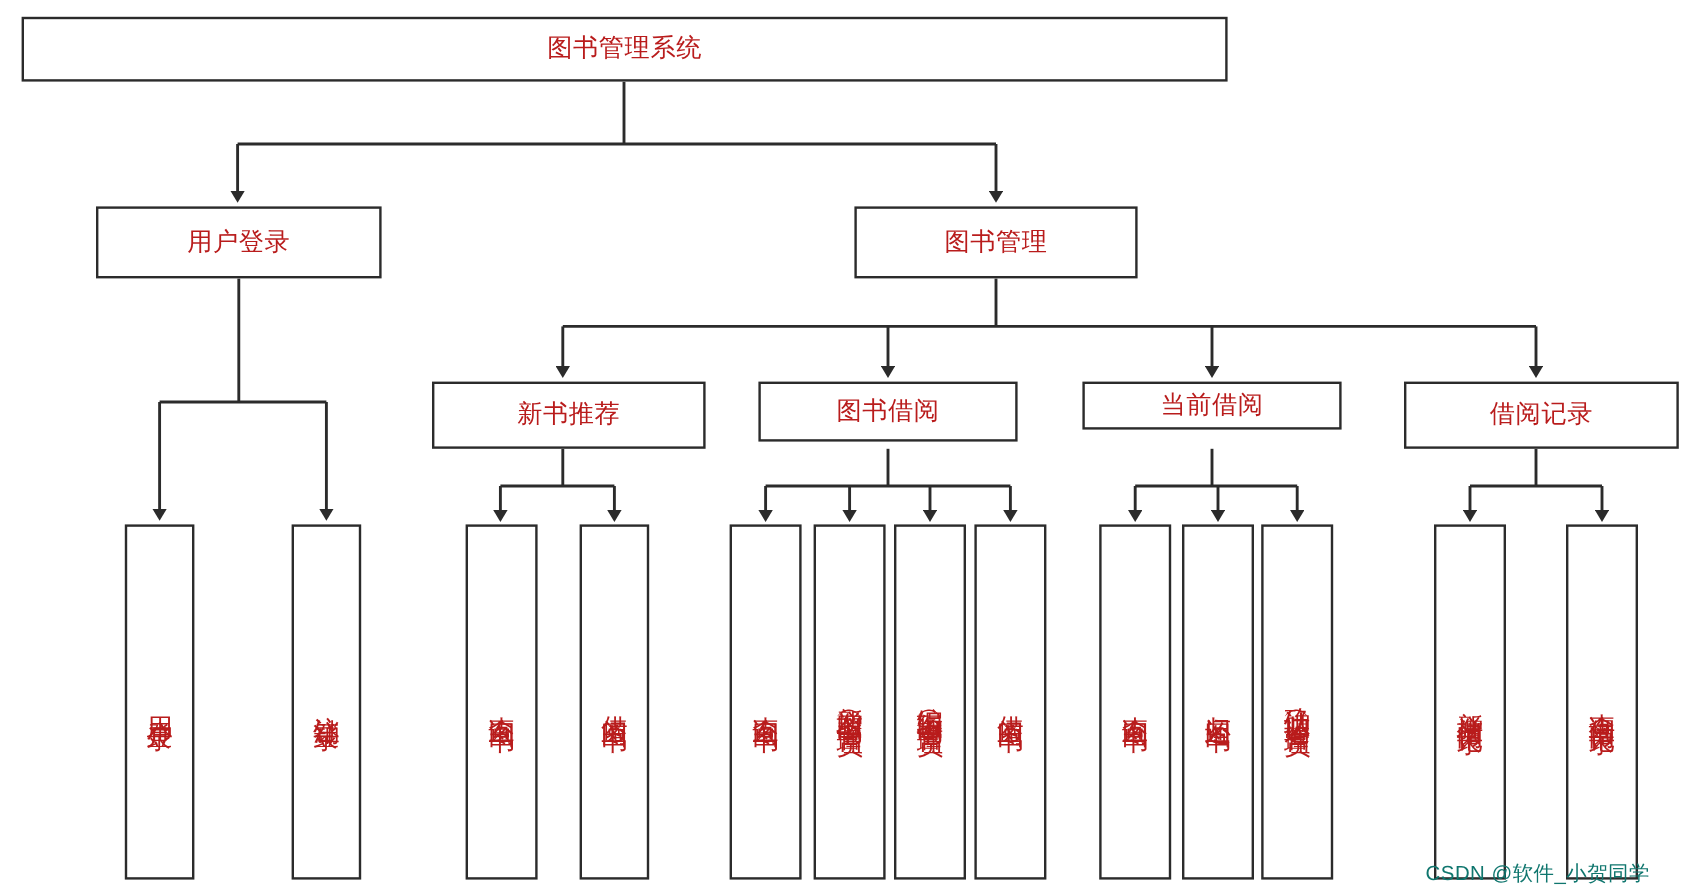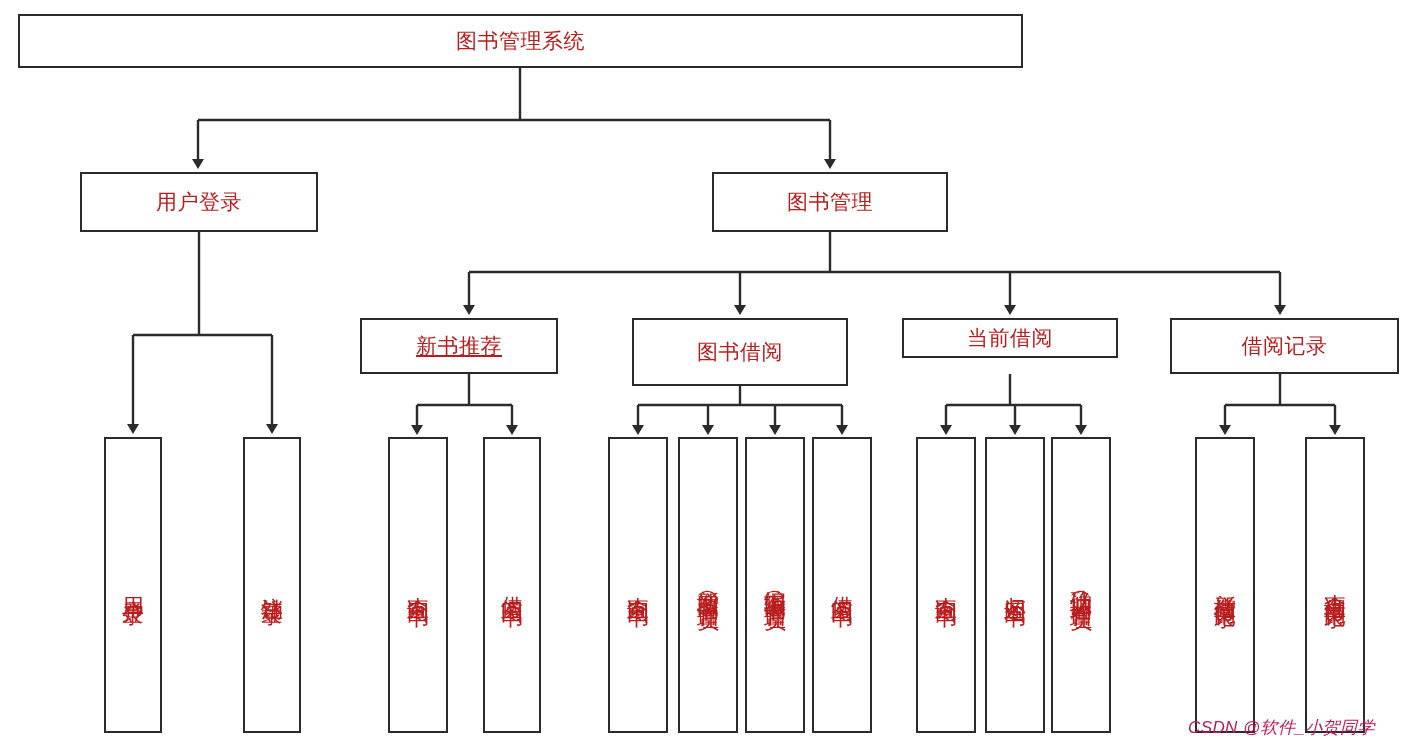--- a/index.html
+++ b/index.html
@@ -53,24 +53,23 @@
     writing-mode: vertical-rl;
     text-orientation: upright;
     font-size: 22px;
     letter-spacing: 3px;
     line-height: 1;
     text-align: center;
   }
   .watermark {
     position: absolute;
     font-size: 17px;
-    color: #be185d;
+    color: #0f766e;
     white-space: nowrap;
     letter-spacing: 0.4px;
-    font-style: italic;
   }
 </style>
 </head>
 <body>
 
 <div id="canvas">
 
   <svg id="wires" xmlns="http://www.w3.org/2000/svg">
     <defs>
       <marker id="arrow" markerWidth="10" markerHeight="12" refX="1" refY="6" orient="auto" markerUnits="userSpaceOnUse">
@@ -125,24 +124,24 @@
     <span class="node-label">图书管理系统</span>
   </div>
 
   <div class="node horiz" style="left:80px; top:172px; width:238px; height:60px;">
     <span class="node-label">用户登录</span>
   </div>
   <div class="node horiz" style="left:712px; top:172px; width:236px; height:60px;">
     <span class="node-label">图书管理</span>
   </div>
 
-  <div class="node horiz" style="left:360px; top:318px; width:198px; height:56px;text-decoration:underline;">
+  <div class="node horiz" style="left:360px; top:318px; width:228px; height:56px;">
     <span class="node-label">新书推荐</span>
   </div>
-  <div class="node horiz" style="left:632px; top:318px; width:216px; height:68px;">
+  <div class="node horiz" style="left:632px; top:318px; width:216px; height:50px;">
     <span class="node-label">图书借阅</span>
   </div>
   <div class="node horiz" style="left:902px; top:318px; width:216px; height:40px;">
     <span class="node-label">当前借阅</span>
   </div>
   <div class="node horiz" style="left:1170px; top:318px; width:229px; height:56px;">
     <span class="node-label">借阅记录</span>
   </div>
 
   <div class="node vert" style="left:104px; top:437px; width:58px; height:296px;">

